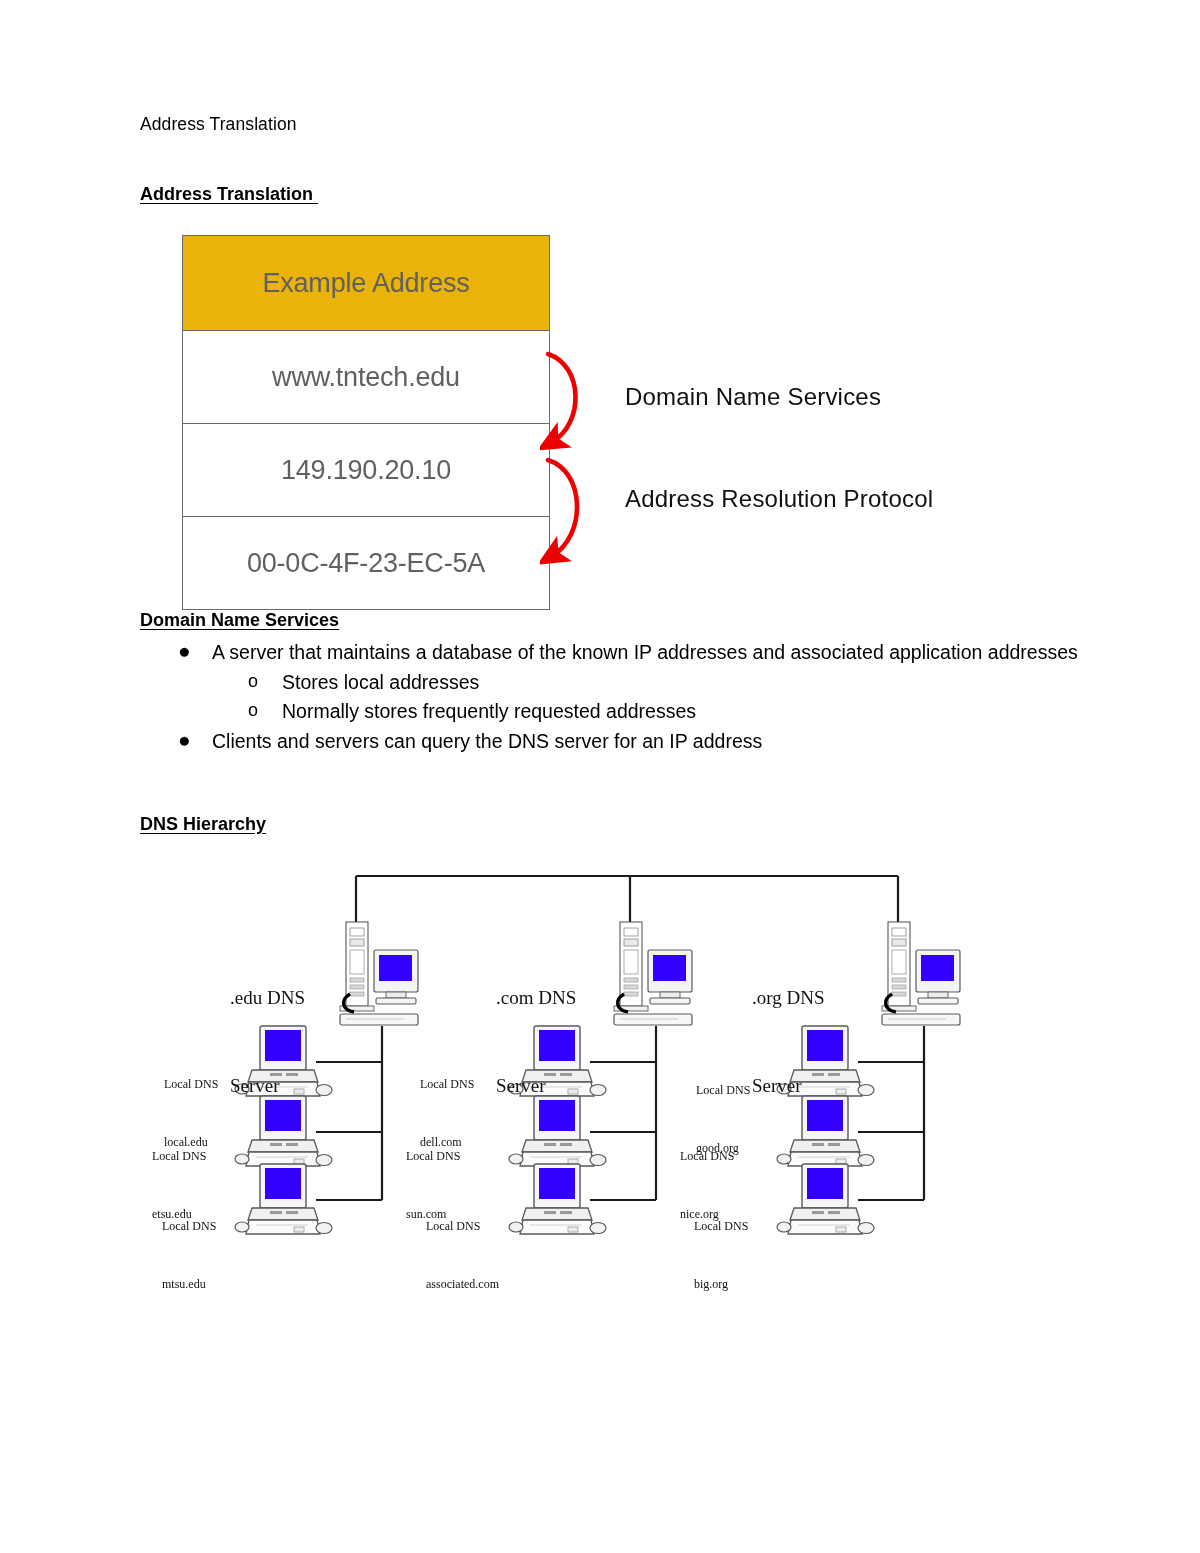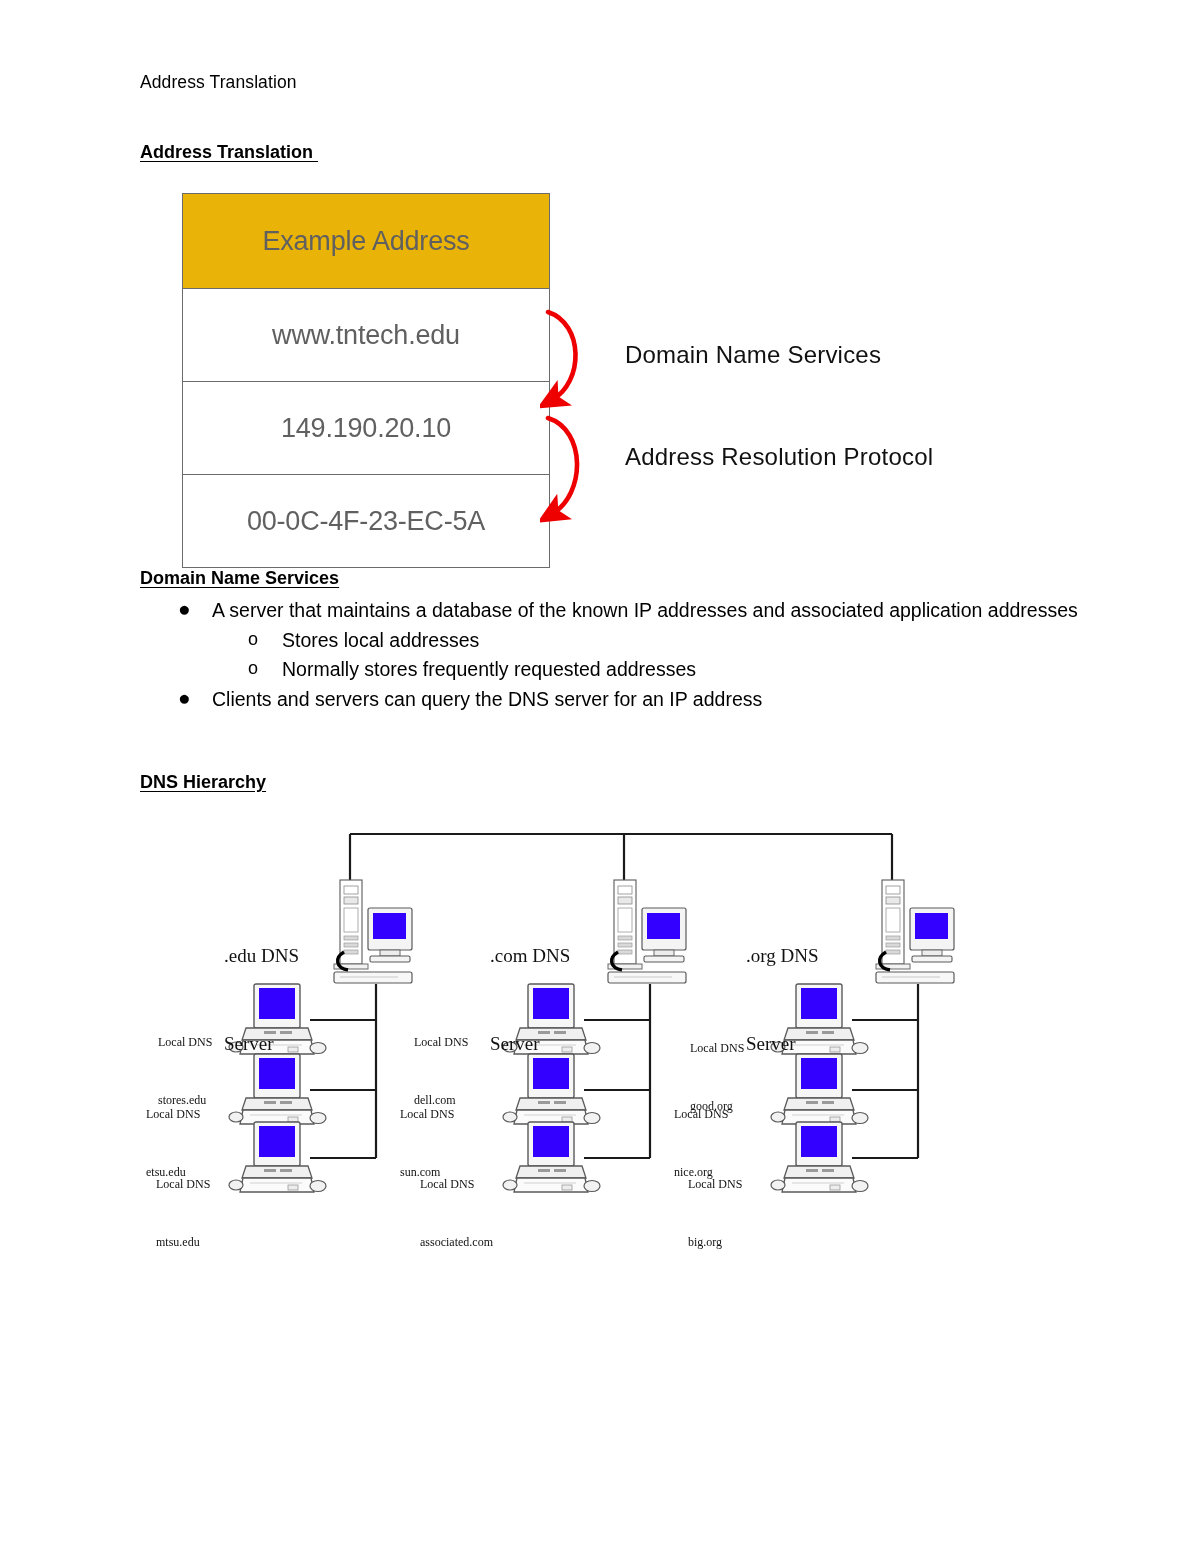--- a/index.html
+++ b/index.html
@@ -13,20 +13,21 @@
     height: 1553px;
     position: relative;
     font-family: "Liberation Sans", sans-serif;
     color: #000000;
     overflow: hidden;
   }
 
   .page {
     position: absolute;
     inset: 0;
+    margin-top: 42px;
   }
 
   
   .doc-header {
     position: absolute;
     left: 140px;
     top: 72px;
     font-size: 17.5px;
     letter-spacing: 0.1px;
     color: #000;
@@ -128,21 +129,21 @@
   .sub > li > .mark {
     position: absolute;
     left: 36px;
     top: 0px;
     font-size: 18px;
   }
 
   
   .diagram {
     position: absolute;
-    left: 132px;
+    left: 138px;
     top: 824px;
     width: 950px;
     height: 400px;
   }
   .diagram svg { display: block; }
 
   .dg-label {
     position: absolute;
     font-family: "Liberation Serif", serif;
     color: #111;
@@ -341,21 +342,21 @@
       <div>.com DNS</div>
       <div>Server</div>
     </div>
     <div class="dg-label srv-label" style="left:614px; top:58px;">
       <div>.org DNS</div>
       <div>Server</div>
     </div>
 
     <div class="dg-label loc-label" style="left:26px; top:170px;">
       <div>Local DNS</div>
-      <div>stores.edu</div>
+      <div>local.edu</div>
     </div>
     <div class="dg-label loc-label" style="left:14px; top:242px;">
       <div>Local DNS</div>
       <div>etsu.edu</div>
     </div>
     <div class="dg-label loc-label" style="left:24px; top:312px;">
       <div>Local DNS</div>
       <div>mtsu.edu</div>
     </div>
 

